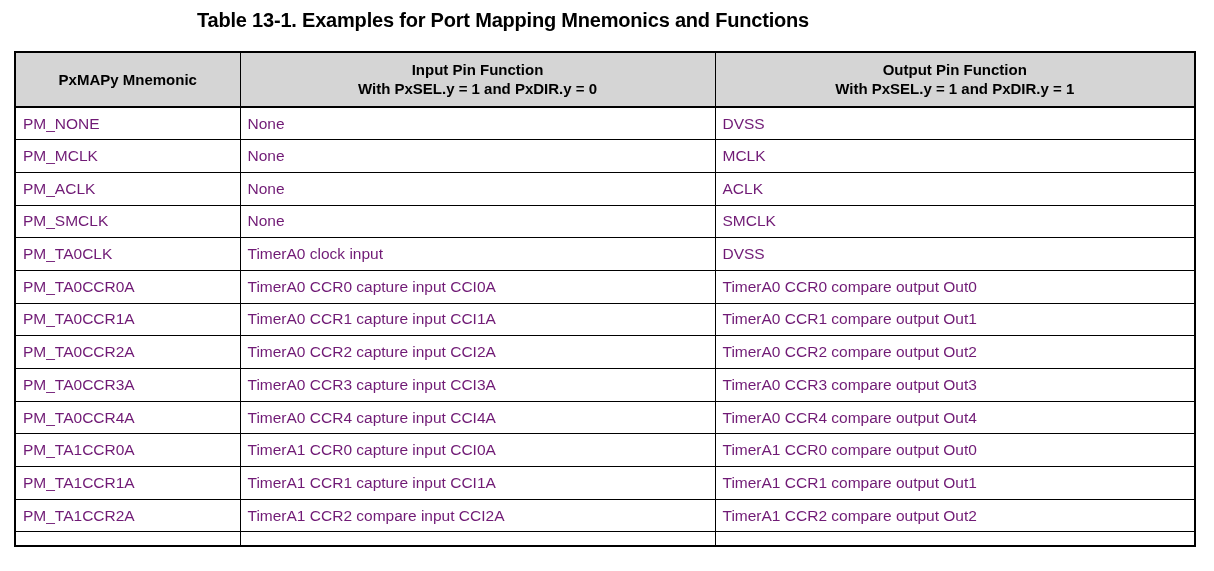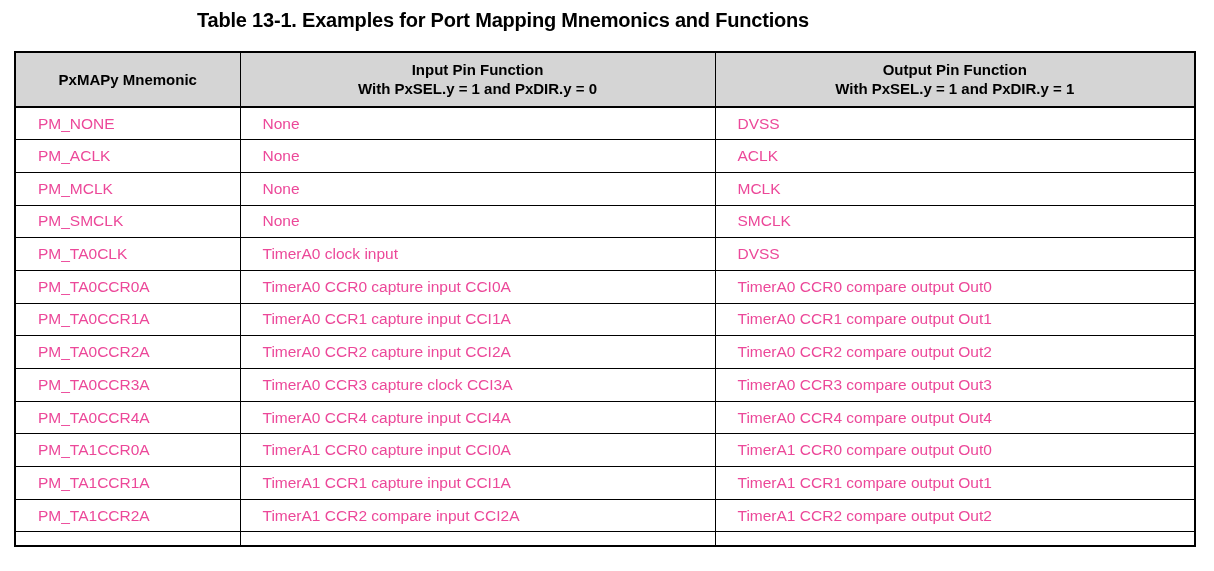--- a/index.html
+++ b/index.html
@@ -71,26 +71,26 @@
     display: block;
     white-space: nowrap;
   }
 
   table.port-map tbody td {
     border: 1px solid #000000;
     font-size: 15.5px;
     line-height: 18px;
     text-align: left;
     vertical-align: middle;
-    padding: 0 0 0 22px;
+    padding: 0 0 0 7px;
     height: 32.7px;
     box-sizing: border-box;
     white-space: nowrap;
     overflow: hidden;
-    color: #ec4899;
+    color: #701a75;
     background: #ffffff;
   }
   table.port-map tbody tr.partial-row td {
     height: 14px;
     border-bottom: none;
   }
 </style>
 </head>
 <body>
 
@@ -120,28 +120,28 @@
           </th>
         </tr>
       </thead>
       <tbody id="table-body">
           <tr>
             <td>PM_NONE</td>
             <td>None</td>
             <td>DVSS</td>
           </tr>
           <tr>
+            <td>PM_MCLK</td>
+            <td>None</td>
+            <td>MCLK</td>
+          </tr>
+          <tr>
             <td>PM_ACLK</td>
             <td>None</td>
             <td>ACLK</td>
-          </tr>
-          <tr>
-            <td>PM_MCLK</td>
-            <td>None</td>
-            <td>MCLK</td>
           </tr>
           <tr>
             <td>PM_SMCLK</td>
             <td>None</td>
             <td>SMCLK</td>
           </tr>
           <tr>
             <td>PM_TA0CLK</td>
             <td>TimerA0 clock input</td>
             <td>DVSS</td>
@@ -156,21 +156,21 @@
             <td>TimerA0 CCR1 capture input CCI1A</td>
             <td>TimerA0 CCR1 compare output Out1</td>
           </tr>
           <tr>
             <td>PM_TA0CCR2A</td>
             <td>TimerA0 CCR2 capture input CCI2A</td>
             <td>TimerA0 CCR2 compare output Out2</td>
           </tr>
           <tr>
             <td>PM_TA0CCR3A</td>
-            <td>TimerA0 CCR3 capture clock CCI3A</td>
+            <td>TimerA0 CCR3 capture input CCI3A</td>
             <td>TimerA0 CCR3 compare output Out3</td>
           </tr>
           <tr>
             <td>PM_TA0CCR4A</td>
             <td>TimerA0 CCR4 capture input CCI4A</td>
             <td>TimerA0 CCR4 compare output Out4</td>
           </tr>
           <tr>
             <td>PM_TA1CCR0A</td>
             <td>TimerA1 CCR0 capture input CCI0A</td>

